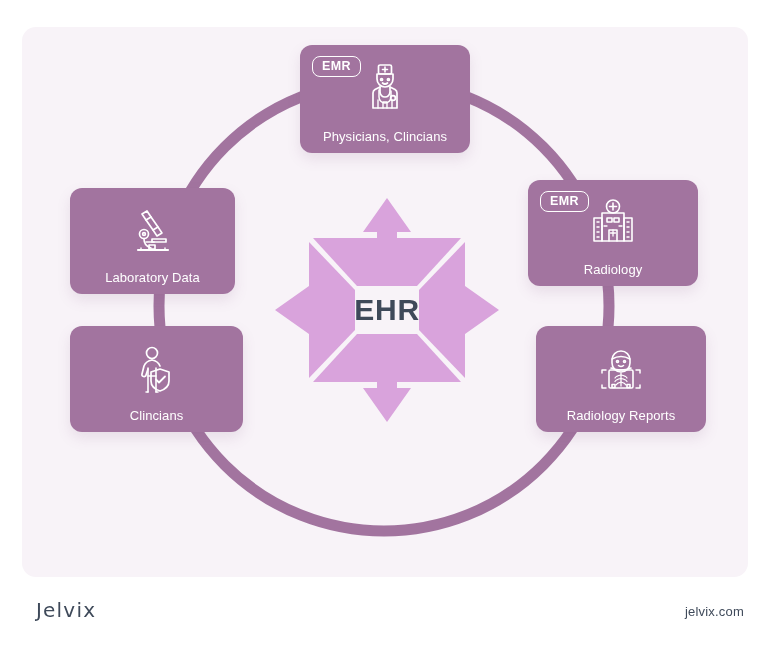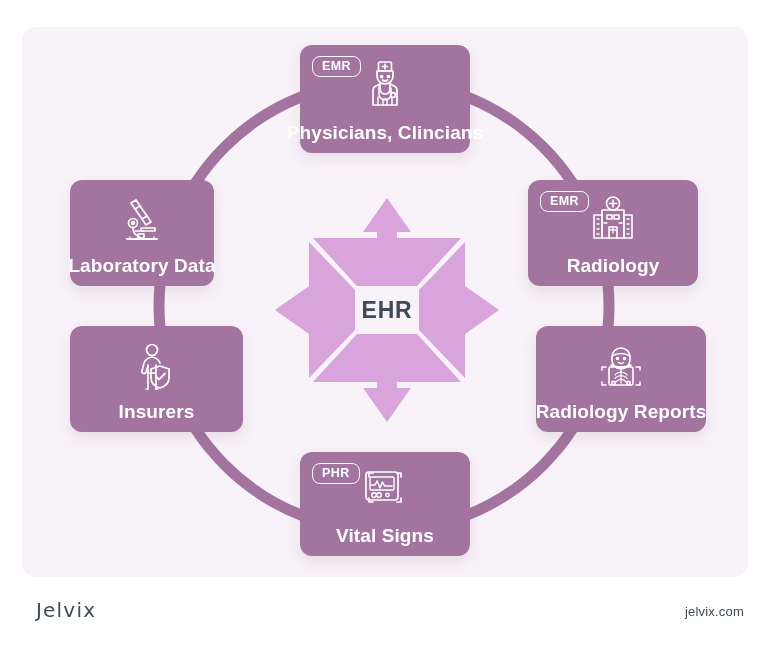--- a/index.html
+++ b/index.html
@@ -54,48 +54,48 @@
   }
   .card .glyph{
     flex:1;
     display:flex;
     align-items:center;
     justify-content:center;
     width:100%;
   }
   .card .glyph svg{display:block;}
   .card .cardlabel{
-    font-size:19px;
-    font-weight:bold;
+    font-size:13px;
+    font-weight:normal;
     letter-spacing:.1px;
     white-space:nowrap;
     text-align:center;
   }
   
   #card-physicians { left:300px; top:45px;  width:170px; height:108px; }
   #card-hospitals  { left:528px; top:180px; width:170px; height:106px; }
   #card-radiology  { left:536px; top:326px; width:170px; height:106px; }
   #card-vitalsigns { left:300px; top:452px; width:170px; height:104px; }
   #card-insurers   { left:70px;  top:326px; width:173px; height:106px; }
-  #card-laboratory { left:70px;  top:180px; width:144px; height:106px; }
+  #card-laboratory { left:70px;  top:188px; width:165px; height:106px; }
   
   #card-laboratory .glyph, #card-insurers .glyph, #card-radiology .glyph{padding-top:6px;}
 
   
   .center{
     position:absolute;
     left:273px;top:196px;
     width:228px;height:228px;
   }
   .center svg{display:block;}
   .ehr-text{
     position:absolute;
     left:0;top:0;width:228px;height:228px;
     display:flex;align-items:center;justify-content:center;
-    font-size:23px;
+    font-size:30px;
     font-weight:bold;
     letter-spacing:.8px;
     color:#3f4a5a;
   }
 
   
   .footer-logo{
     position:absolute;left:36px;top:598px;
     font-size:20px;
     letter-spacing:1.2px;
@@ -204,51 +204,36 @@
         <path d="M24 29 q-5 1 -6 3 M24 29 q5 1 6 3" stroke-width="1.2"></path>
         <path d="M24 32.5 q-5 1 -6 3 M24 32.5 q5 1 6 3" stroke-width="1.2"></path>
         <path d="M24 36 q-4 1 -5 3 M24 36 q4 1 5 3" stroke-width="1.2"></path>
         <rect x="15" y="38.5" width="3" height="3"></rect>
         <rect x="30" y="38.5" width="3" height="3"></rect>
       </svg>
     </div>
     <div class="cardlabel">Radiology Reports</div>
   </div>
 
-  <div class="card" id="card-vitalsigns">
-    <div class="badge">PHR</div>
-    <div class="glyph">
-      <svg width="50" height="42" viewBox="0 0 50 42" fill="none" stroke="#ffffff" stroke-width="1.7" stroke-linecap="round" stroke-linejoin="round">
-        <path d="M9 9 v-4 h4 M41 9 v-4 h-4 M9 30 v4 h4 M41 30 v4 h-4"></path>
-        <rect x="6" y="4" width="32" height="28" rx="3"></rect>
-        <rect x="10" y="9" width="24" height="13" rx="1.2" stroke-width="1.4"></rect>
-        <path d="M11 17 h4 l2 -4 l3 7 l2.5 -6 l2 4 h7.5" stroke-width="1.5"></path>
-        <circle cx="14" cy="27" r="2.3" stroke-width="1.4"></circle>
-        <circle cx="19" cy="27" r="2.3" stroke-width="1.4"></circle>
-        <circle cx="27.5" cy="27" r="1.7" stroke-width="1.4"></circle>
-      </svg>
-    </div>
-    <div class="cardlabel">Vital Signs</div>
-  </div>
 
   <div class="card" id="card-insurers">
 
     <div class="glyph">
       <svg width="44" height="48" viewBox="0 0 44 48" fill="none" stroke="#ffffff" stroke-width="1.7" stroke-linecap="round" stroke-linejoin="round">
         <circle cx="17" cy="7" r="5.5"></circle>
         <path d="M17 14 q-6 1 -8 6 l-2 8 q-.5 2 1.5 2.5 t2.5 -1.5 l2 -6"></path>
         <path d="M17 14 q6 1 8 6"></path>
         <path d="M13 22 v24 M21 22 v24" stroke-width="1.6"></path>
         <path d="M13 46 h-2 M21 46 h2" stroke-width="1.5"></path>
         <path d="M13 30 h8" stroke-width="1.4"></path>
         <path d="M25 23 l9 3 v9 q0 7 -9 10 q-9 -3 -9 -10 v-9 z"></path>
         <path d="M21 33.5 l3 3 l6 -6" stroke-width="1.8"></path>
       </svg>
     </div>
-    <div class="cardlabel">Insurers</div>
+    <div class="cardlabel">Clincians</div>
   </div>
 
   <div class="card" id="card-laboratory">
 
     <div class="glyph">
       <svg width="50" height="46" viewBox="0 0 50 46" fill="none" stroke="#ffffff" stroke-width="1.7" stroke-linecap="round" stroke-linejoin="round">
         <path d="M14 5 l5 -3 l4 6 l-5 3 z"></path>
         <path d="M18 11 l7 10 l5 -3 l-7 -10"></path>
         <path d="M25 21 l4 6 l5 -3 l-4 -6" stroke-width="1.6"></path>
         <circle cx="16" cy="25" r="4.5"></circle>

